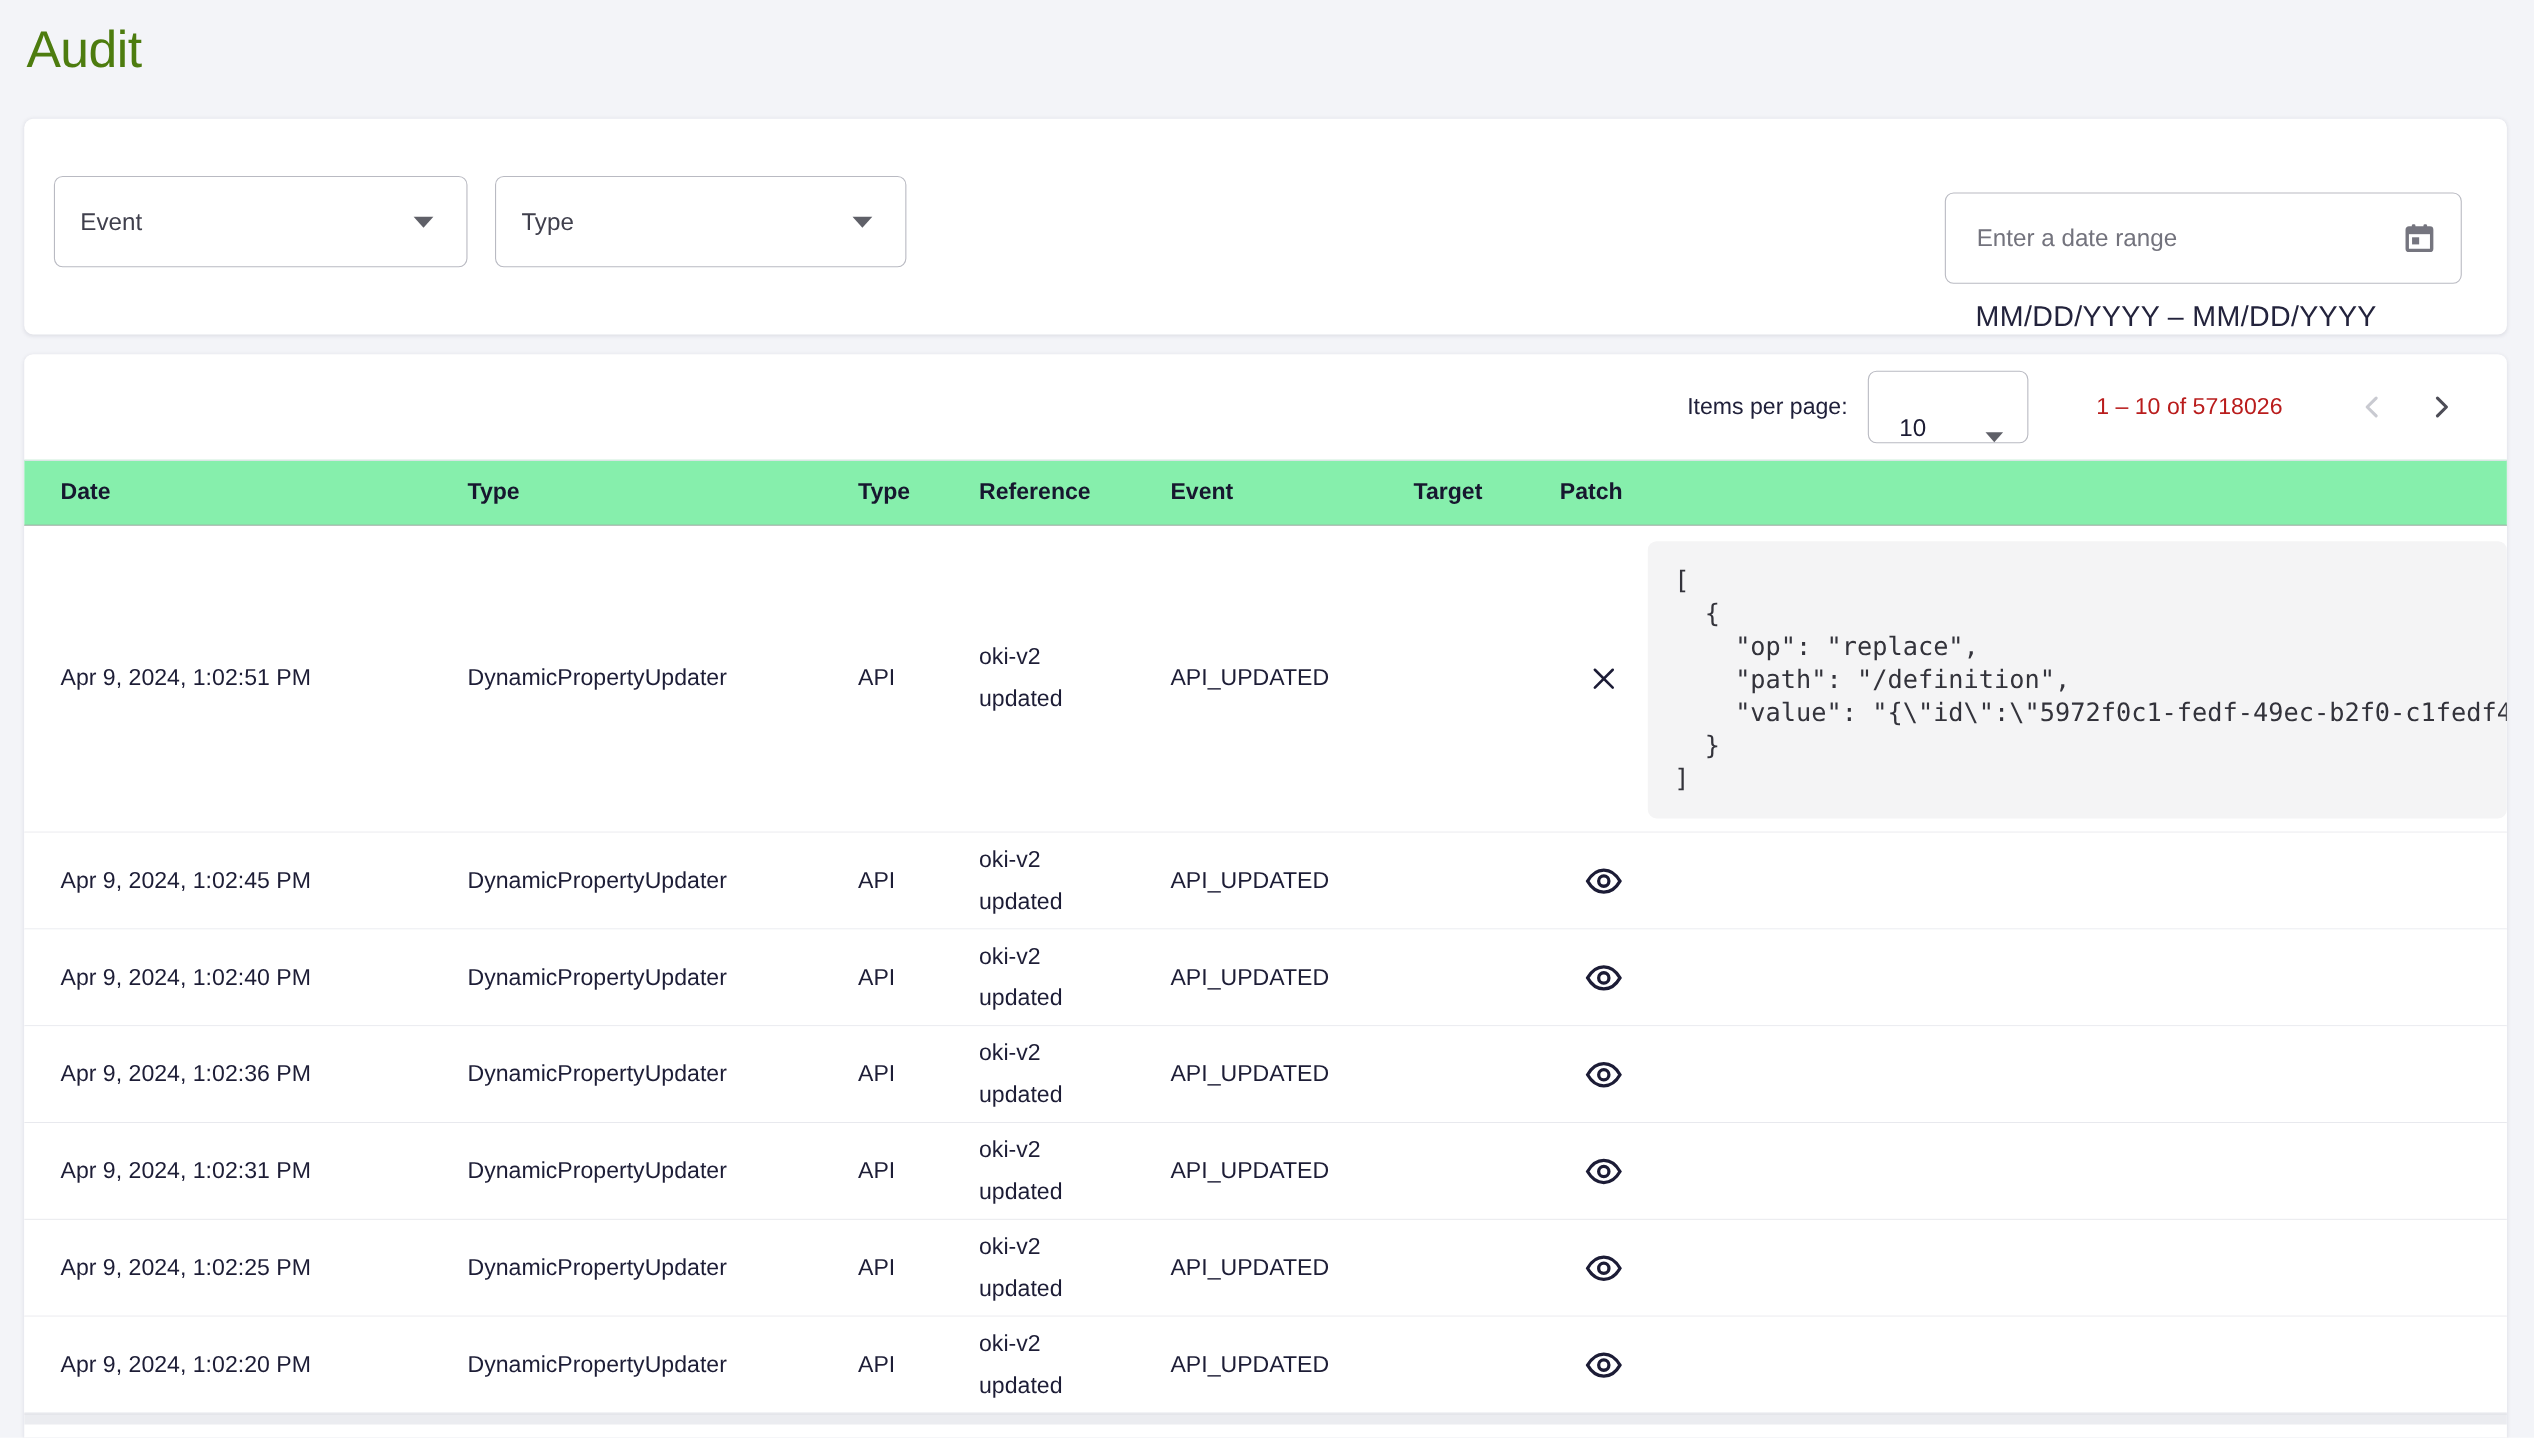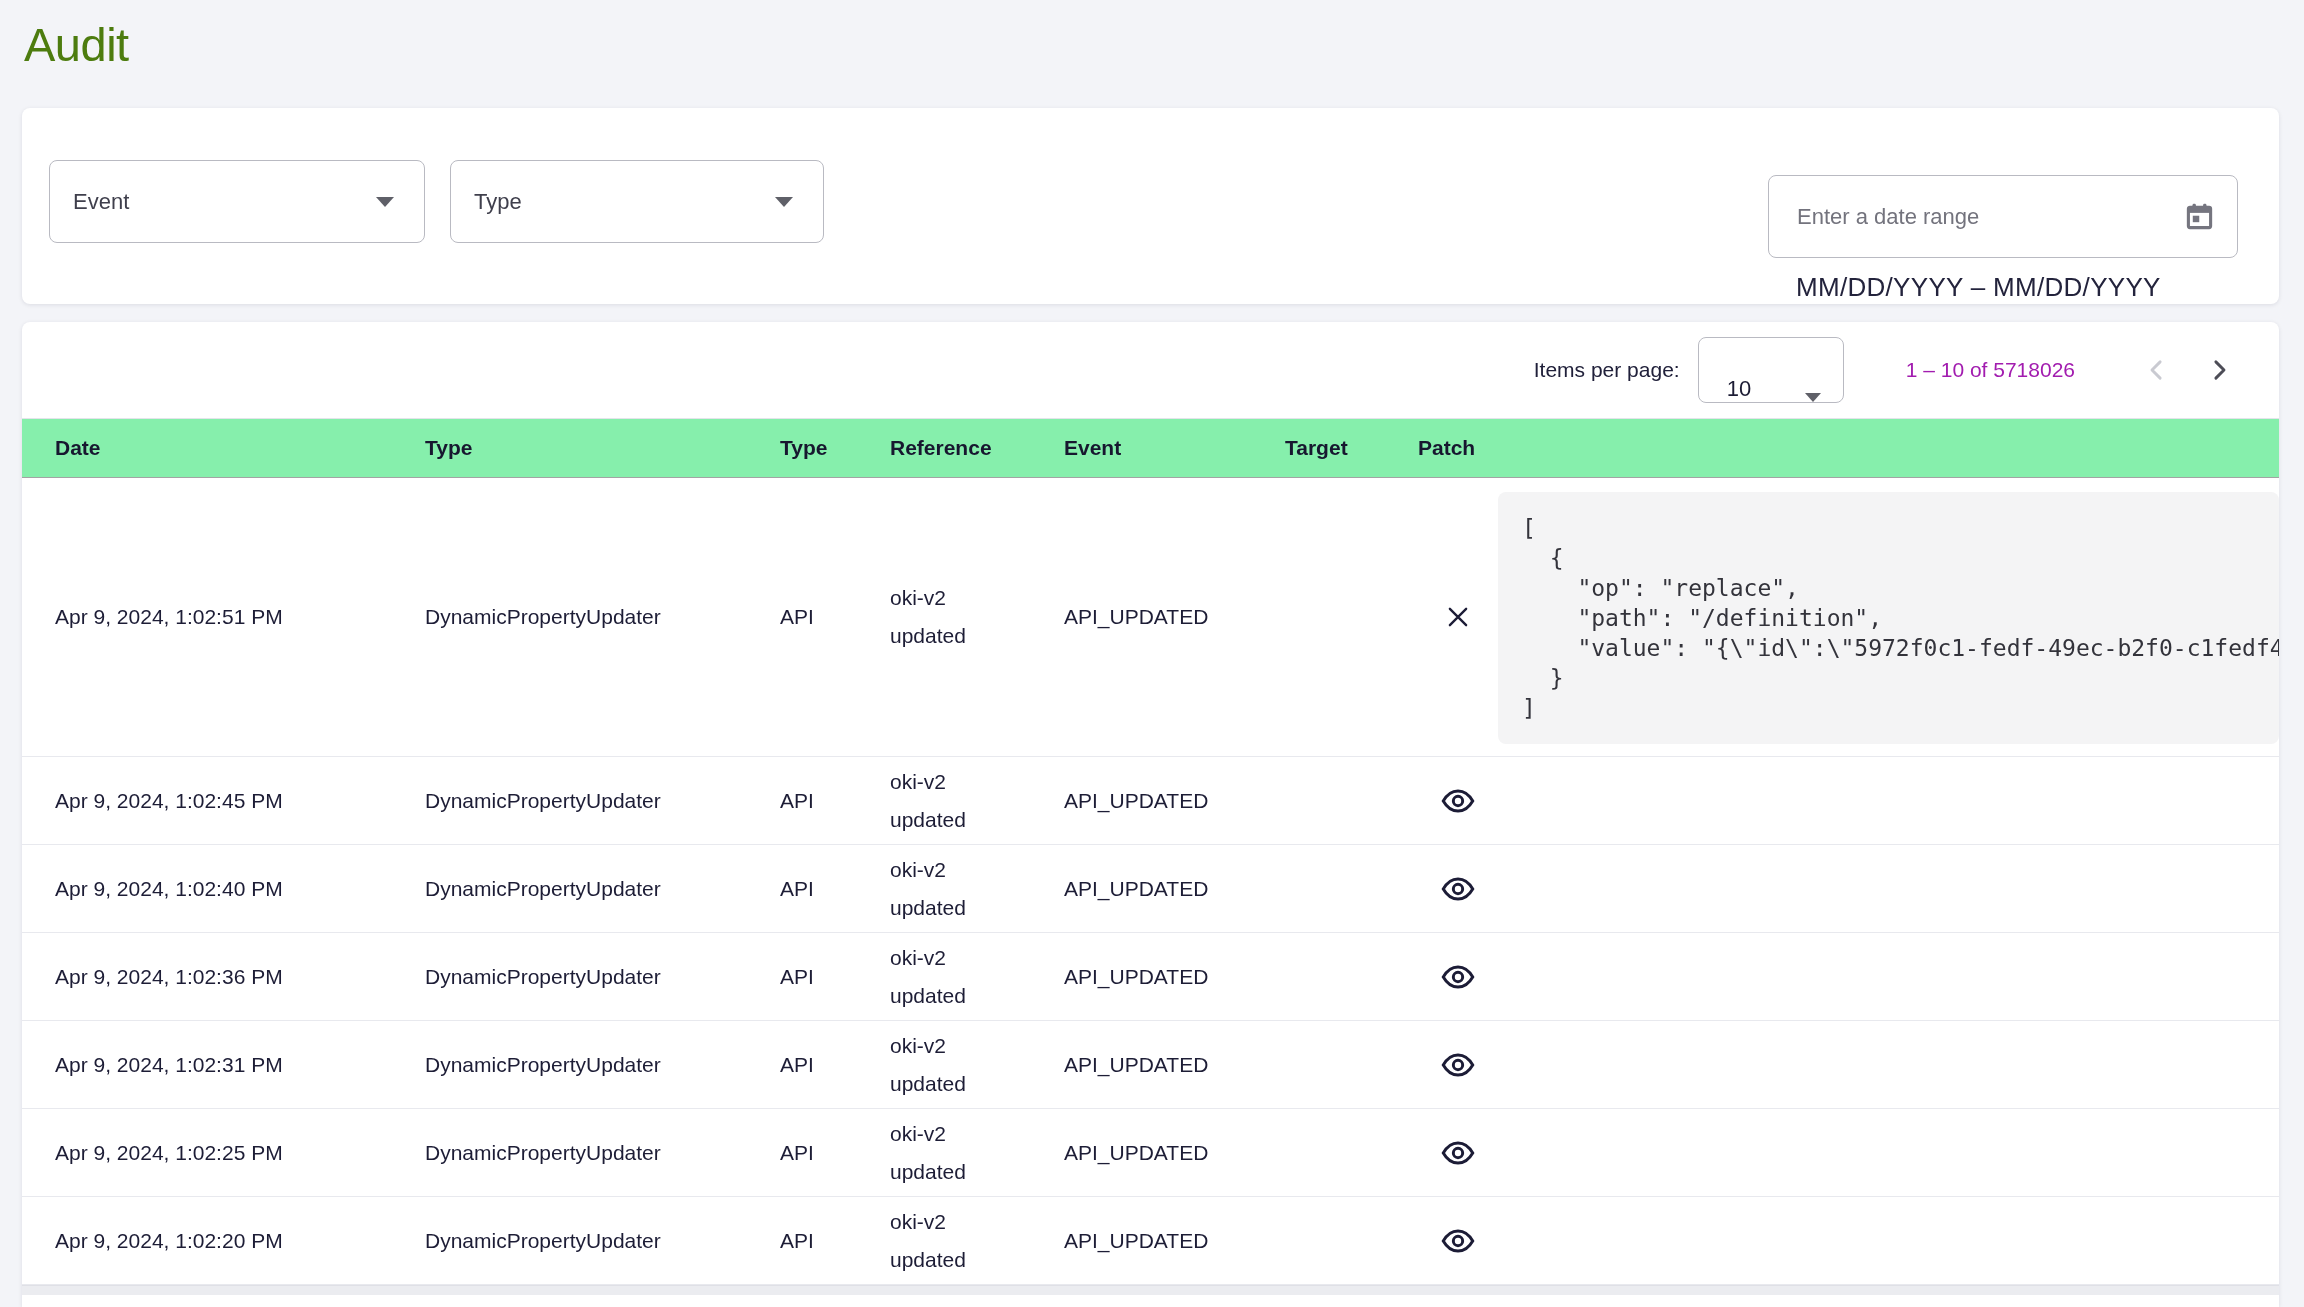--- a/index.html
+++ b/index.html
@@ -101,21 +101,21 @@
     border-radius: 8px;
     display: flex; align-items: flex-end;
     padding: 0 22px 0 28px;
     cursor: pointer;
     background: #fff;
   }
   .page-size-select .ps-value { font-size: 22px; color: #1c1c34; }
   .page-size-select .caret {
     border-left-width: 8px; border-right-width: 8px; border-top-width: 9px;
   }
-  .range-label { margin-left: 62px; font-size: 21px; color: #a21caf; min-width: 168px; }
+  .range-label { margin-left: 62px; font-size: 21px; color: #b91c1c; min-width: 168px; }
   .nav-btn {
     width: 48px; height: 48px;
     background: none; border: none;
     display: flex; align-items: center; justify-content: center;
     cursor: pointer;
   }
   .nav-btn.prev { margin-left: 58px; cursor: default; }
   .nav-btn.next { margin-left: 14px; }
   
   .grid {

